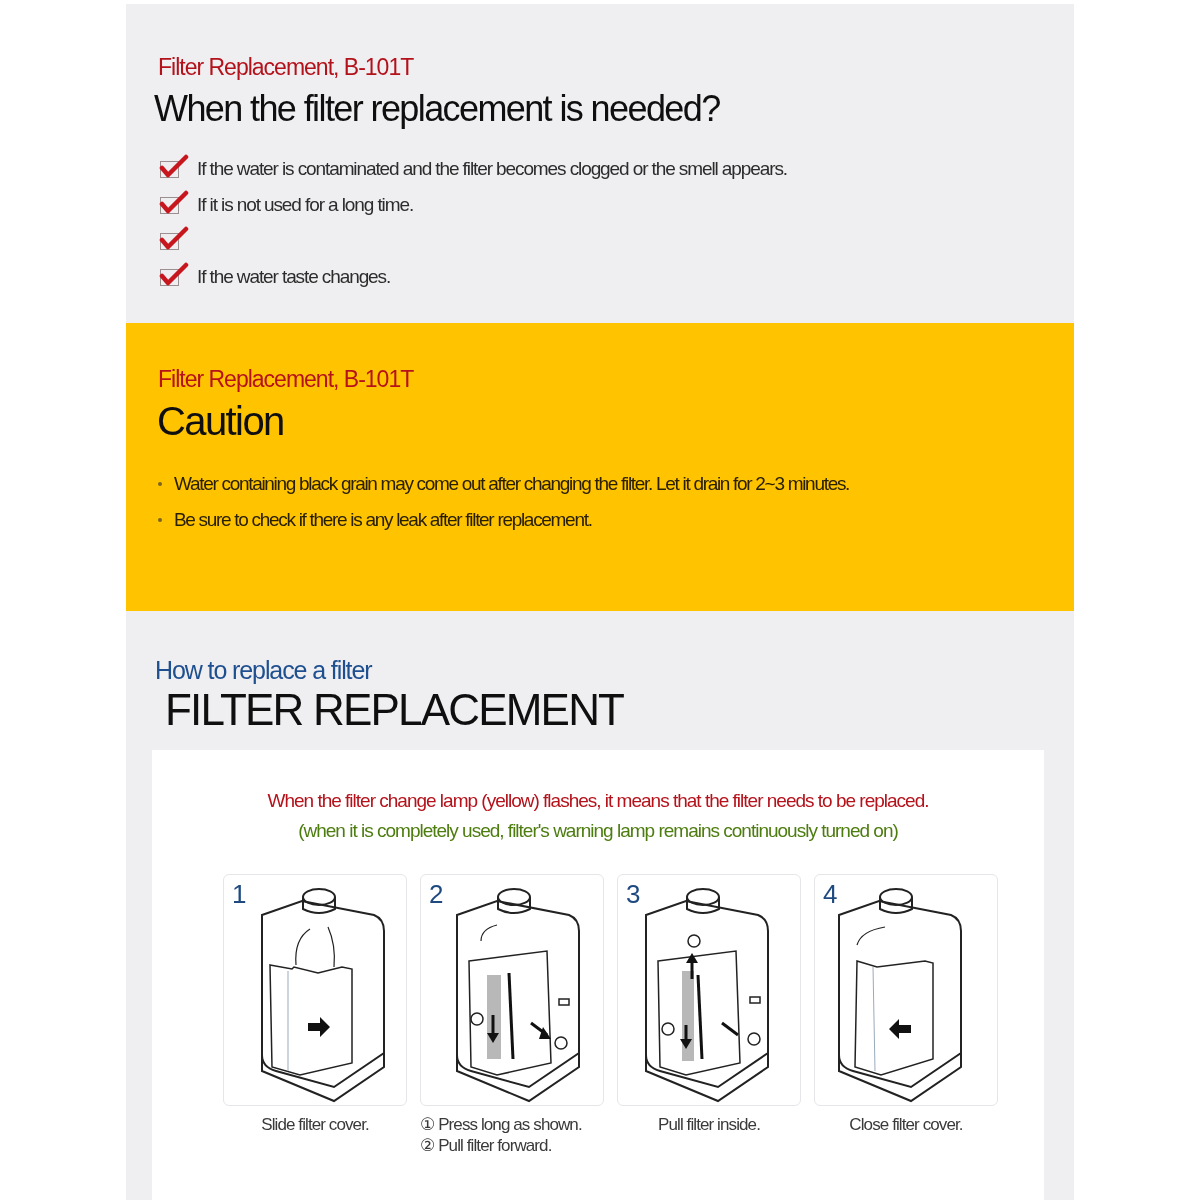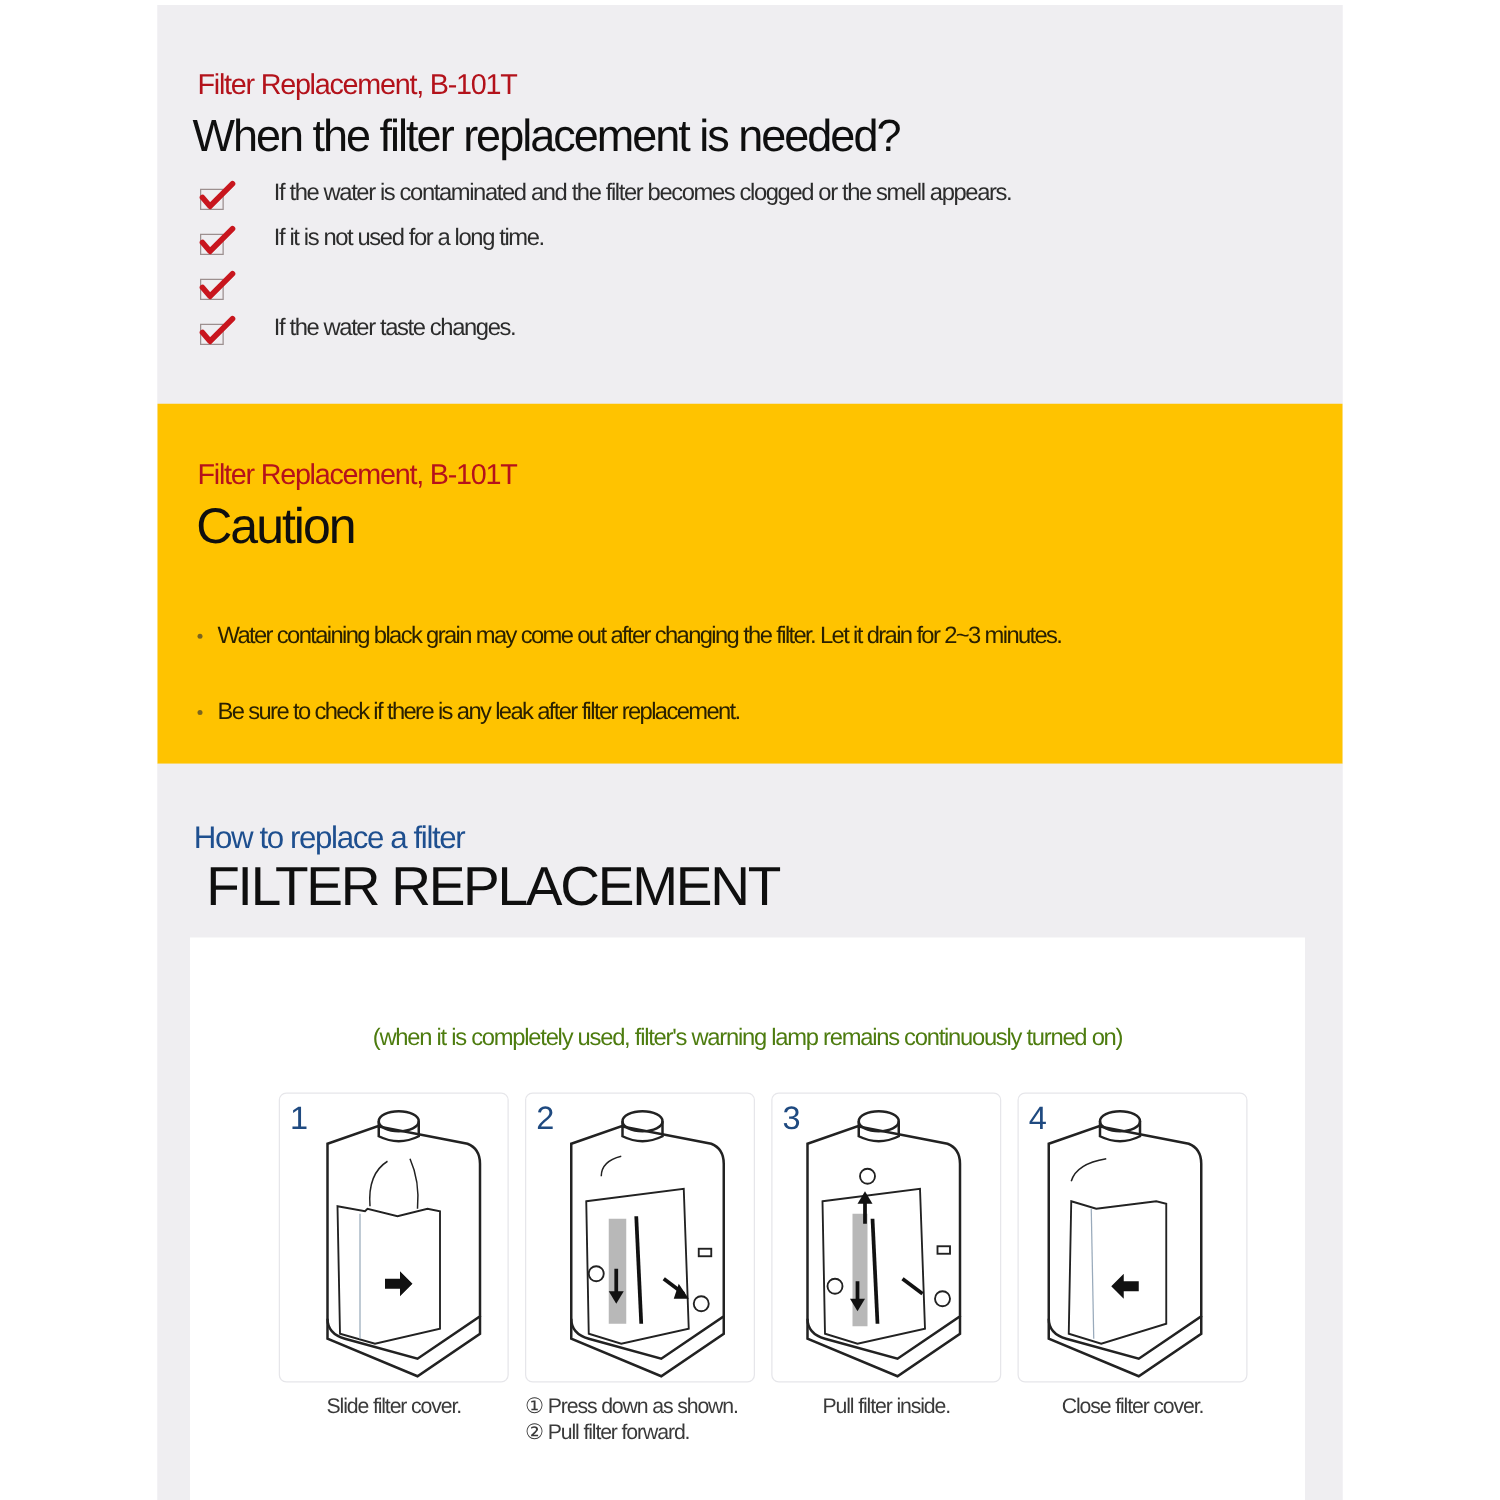--- a/index.html
+++ b/index.html
@@ -8,32 +8,32 @@
 
   .page { position: absolute; left: 126px; top: 4px; width: 948px; height: 1196px; background: #efeef1; }
 
   
   .sec1 { position: absolute; left: 0; top: 0; width: 948px; height: 319px; background: #efeef1; }
   .eyebrow-red { position: absolute; color: #b3121b; font-size: 23px; letter-spacing: -1px; }
   .sec1 .eyebrow-red { left: 32px; top: 50px; }
   .h-big { position: absolute; color: #0f0f0f; font-size: 36px; letter-spacing: -1.6px; font-weight: 400; }
   .sec1 .h-big { left: 28px; top: 84px; }
   .checklist { position: absolute; left: 33px; top: 140px; list-style: none; }
-  .checklist li { display: flex; align-items: flex-start; height: 36px; gap: 22px; }
+  .checklist li { display: flex; align-items: flex-end; height: 36px; }
   .checkbox { position: relative; width: 26px; height: 26px; margin-right: 12px; }
   .checkbox .box { position: absolute; left: 1px; top: 7px; width: 19px; height: 17px; border: 1.5px solid #9c8f8f; }
   .checkbox svg { position: absolute; left: 0; top: 0; }
   .check-text { font-size: 19px; color: #2c2c2c; letter-spacing: -1.1px; }
 
   
   .sec2 { position: absolute; left: 0; top: 319px; width: 948px; height: 288px; background: #ffc300; }
   .sec2 .eyebrow-red { left: 32px; top: 43px; color: #b5121b; }
   .sec2 .h-big { left: 31px; top: 76px; font-size: 40px; }
   .bullets { position: absolute; left: 32px; top: 143px; list-style: none; }
-  .bullets li { display: flex; align-items: center; height: 36px; margin-top: 25px; }
+  .bullets li { display: flex; align-items: center; height: 36px; }
   .bullet-dot { width: 4px; height: 4px; background: #7a6420; border-radius: 50%; margin-right: 12px; }
   .bullet-text { font-size: 19px; color: #2a2000; letter-spacing: -1.3px; }
 
   
   .sec3 { position: absolute; left: 0; top: 607px; width: 948px; height: 589px; background: #efeef1; }
   .eyebrow-blue { position: absolute; left: 29px; top: 45px; color: #1e4f8f; font-size: 25px; letter-spacing: -1.1px; }
   .sec3 .h-big { left: 39px; top: 74px; font-size: 44px; letter-spacing: -1.8px; }
   .card { position: absolute; left: 26px; top: 139px; width: 892px; height: 460px; background: #ffffff; }
   .notice-red { position: absolute; left: 0; width: 892px; top: 40px; text-align: center; color: #b5121b; font-size: 19px; letter-spacing: -1px; }
   .notice-black { position: absolute; left: 0; width: 892px; top: 70px; text-align: center; color: #4d7c0f; font-size: 19px; letter-spacing: -1px; }
@@ -106,20 +106,21 @@
         <span class="bullet-text">Be sure to check if there is any leak after filter replacement.</span>
       </li>
     </ul>
   </section>
 
   <section class="sec3">
     <div class="eyebrow-blue">How to replace a filter</div>
     <h2 class="h-big">FILTER REPLACEMENT</h2>
 
     <div class="card">
+      <p class="notice-red">When the filter change lamp (yellow) flashes, it means that the filter needs to be replaced.</p>
       <p class="notice-black">(when it is completely used, filter's warning lamp remains continuously turned on)</p>
 
       <div class="steps">
 
         <div class="step">
           <div class="step-panel">
             <svg width="184" height="232" viewBox="0 0 184 232">
               <g fill="none" stroke="#222" stroke-width="2">
                 <path d="M38 40 L78 26 L150 40 Q160 44 160 56 L160 178 L110 212 L52 196 Q38 192 38 180 Z"></path>
                 <path d="M38 180 L38 196 L110 226 L160 192 L160 178"></path>
@@ -153,21 +154,21 @@
               <path d="M72 140 L72 160" stroke="#111" stroke-width="3"></path>
               <path d="M66 158 L72 168 L78 158 Z" fill="#111"></path>
               <path d="M110 148 L126 160" stroke="#111" stroke-width="3"></path>
               <path d="M122 152 L130 164 L118 164 Z" fill="#111"></path>
               <circle cx="56" cy="144" r="6" fill="none" stroke="#222" stroke-width="1.5"></circle>
               <circle cx="140" cy="168" r="6" fill="none" stroke="#222" stroke-width="1.5"></circle>
               <rect x="138" y="124" width="10" height="6" fill="none" stroke="#222" stroke-width="1.5"></rect>
             </svg>
             <span class="step-num">2</span>
           </div>
-          <div class="step-caption left">① Press down as shown.</div>
+          <div class="step-caption left">① Press long as shown.</div>
           <div class="step-caption left" style="margin-top:0">② Pull filter forward.</div>
         </div>
 
         <div class="step">
           <div class="step-panel">
             <svg width="184" height="232" viewBox="0 0 184 232">
               <g fill="none" stroke="#222" stroke-width="2">
                 <path d="M28 40 L68 26 L140 40 Q150 44 150 56 L150 178 L100 212 L42 196 Q28 192 28 180 Z"></path>
                 <path d="M28 180 L28 196 L100 226 L150 192 L150 178"></path>
                 <ellipse cx="85" cy="22" rx="16" ry="8"></ellipse>

